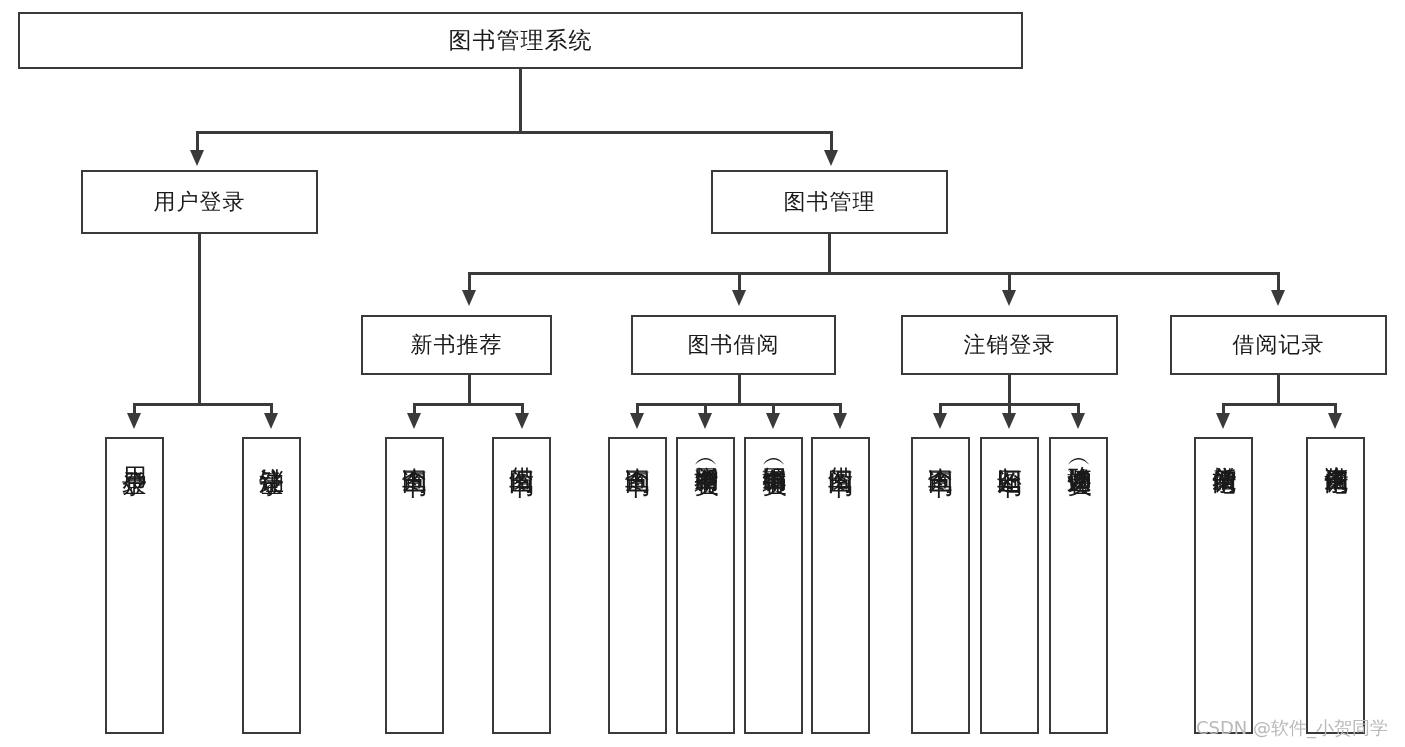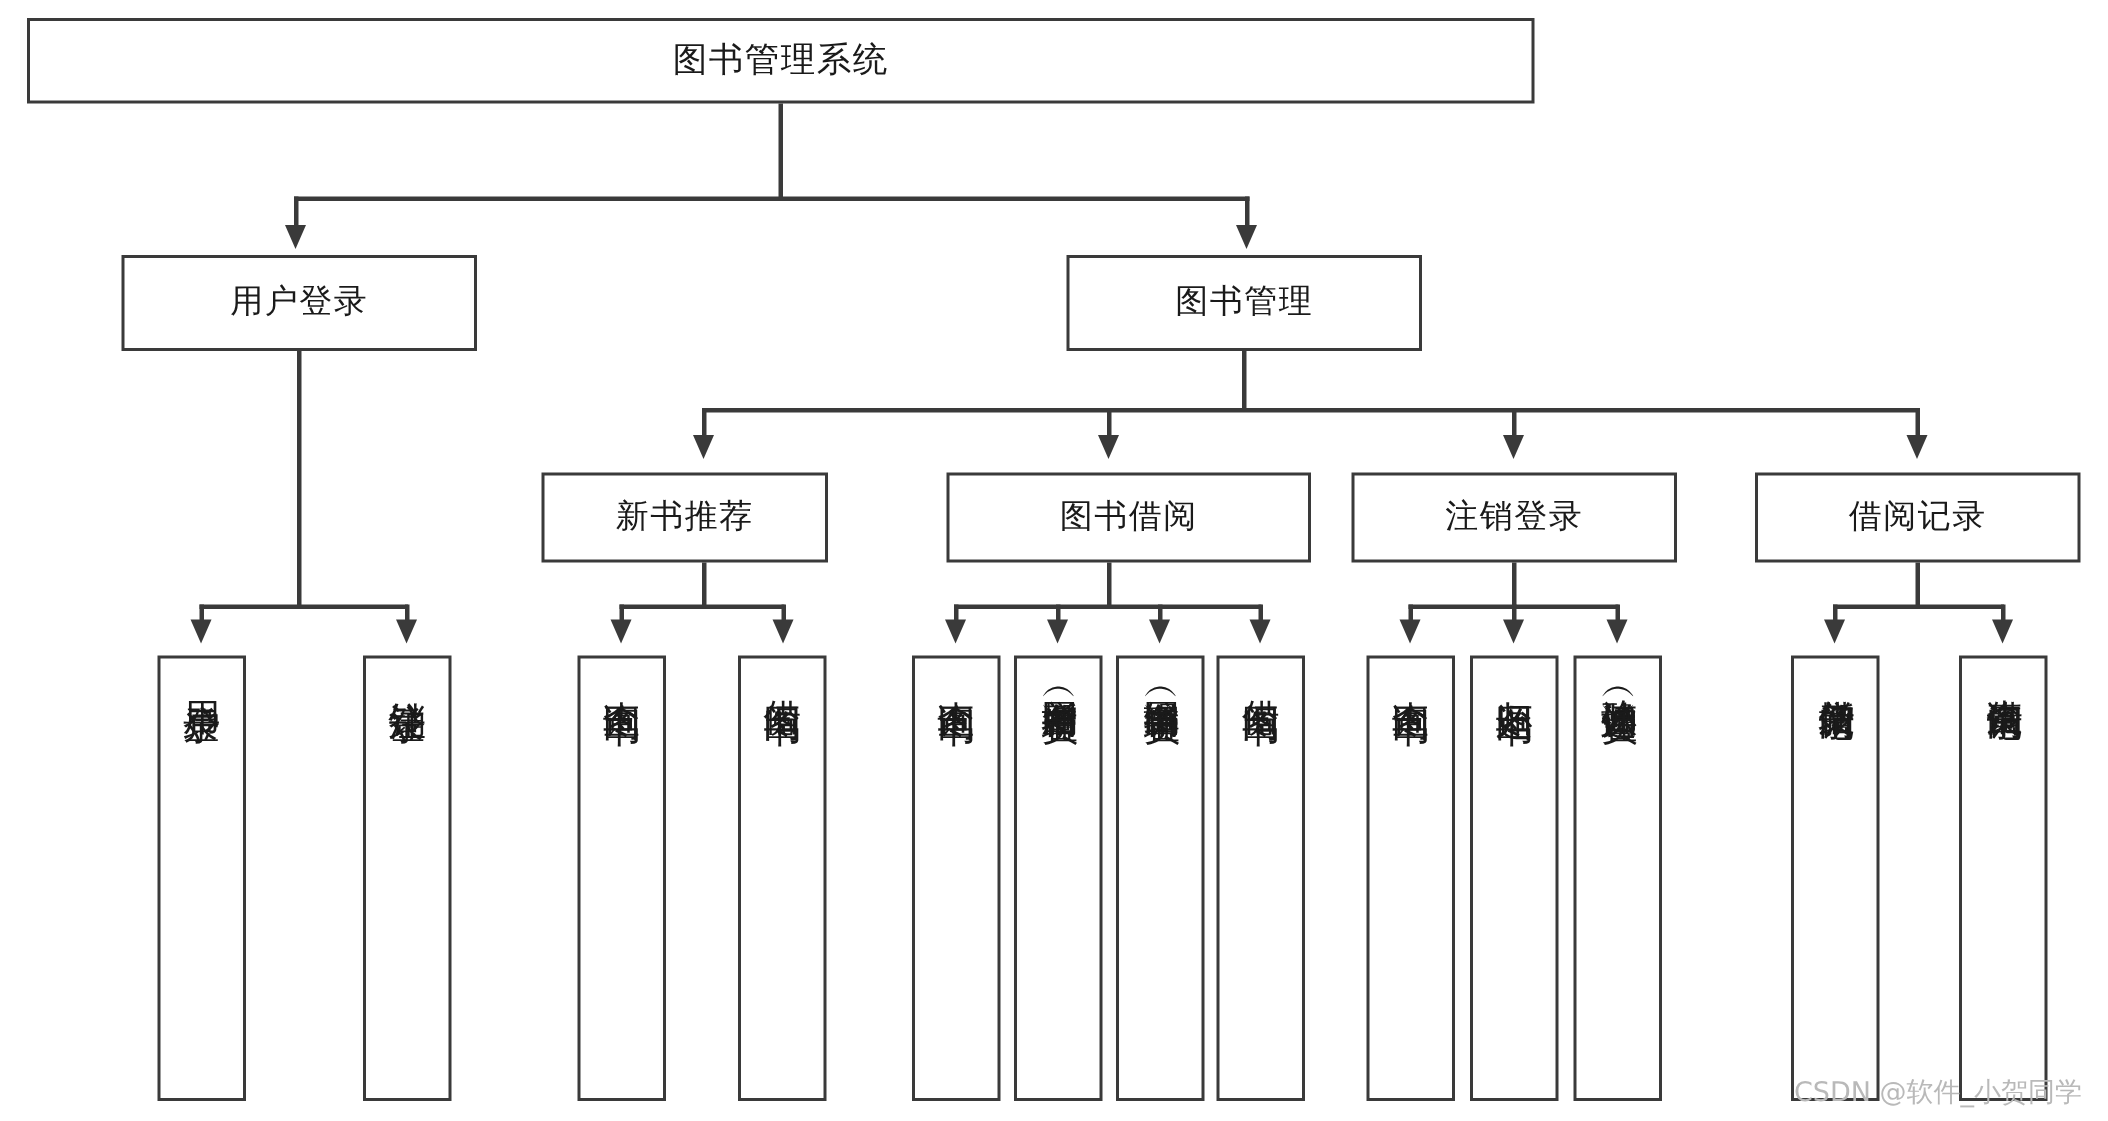--- a/index.html
+++ b/index.html
@@ -123,21 +123,21 @@
   <div class="ln v" style="left:738px; top:272px; width:2.5px; height:20px;"></div>
   <div class="arrow" style="left:732px; top:290px;"></div>
   <div class="ln v" style="left:1008px; top:272px; width:2.5px; height:20px;"></div>
   <div class="arrow" style="left:1002px; top:290px;"></div>
   <div class="ln v" style="left:1277px; top:272px; width:2.5px; height:20px;"></div>
   <div class="arrow" style="left:1271px; top:290px;"></div>
 
   <div class="node horiz" style="left:361px; top:315px; width:191px; height:60px;">
     <span class="label">新书推荐</span>
   </div>
-  <div class="node horiz" style="left:631px; top:315px; width:243px; height:60px;">
+  <div class="node horiz" style="left:631px; top:315px; width:205px; height:60px;">
     <span class="label">图书借阅</span>
   </div>
   <div class="node horiz" style="left:901px; top:315px; width:217px; height:60px;">
     <span class="label">注销登录</span>
   </div>
   <div class="node horiz" style="left:1170px; top:315px; width:217px; height:60px;">
     <span class="label">借阅记录</span>
   </div>
 
   <div class="ln v" style="left:468px; top:375px; width:2.5px; height:30px;"></div>

